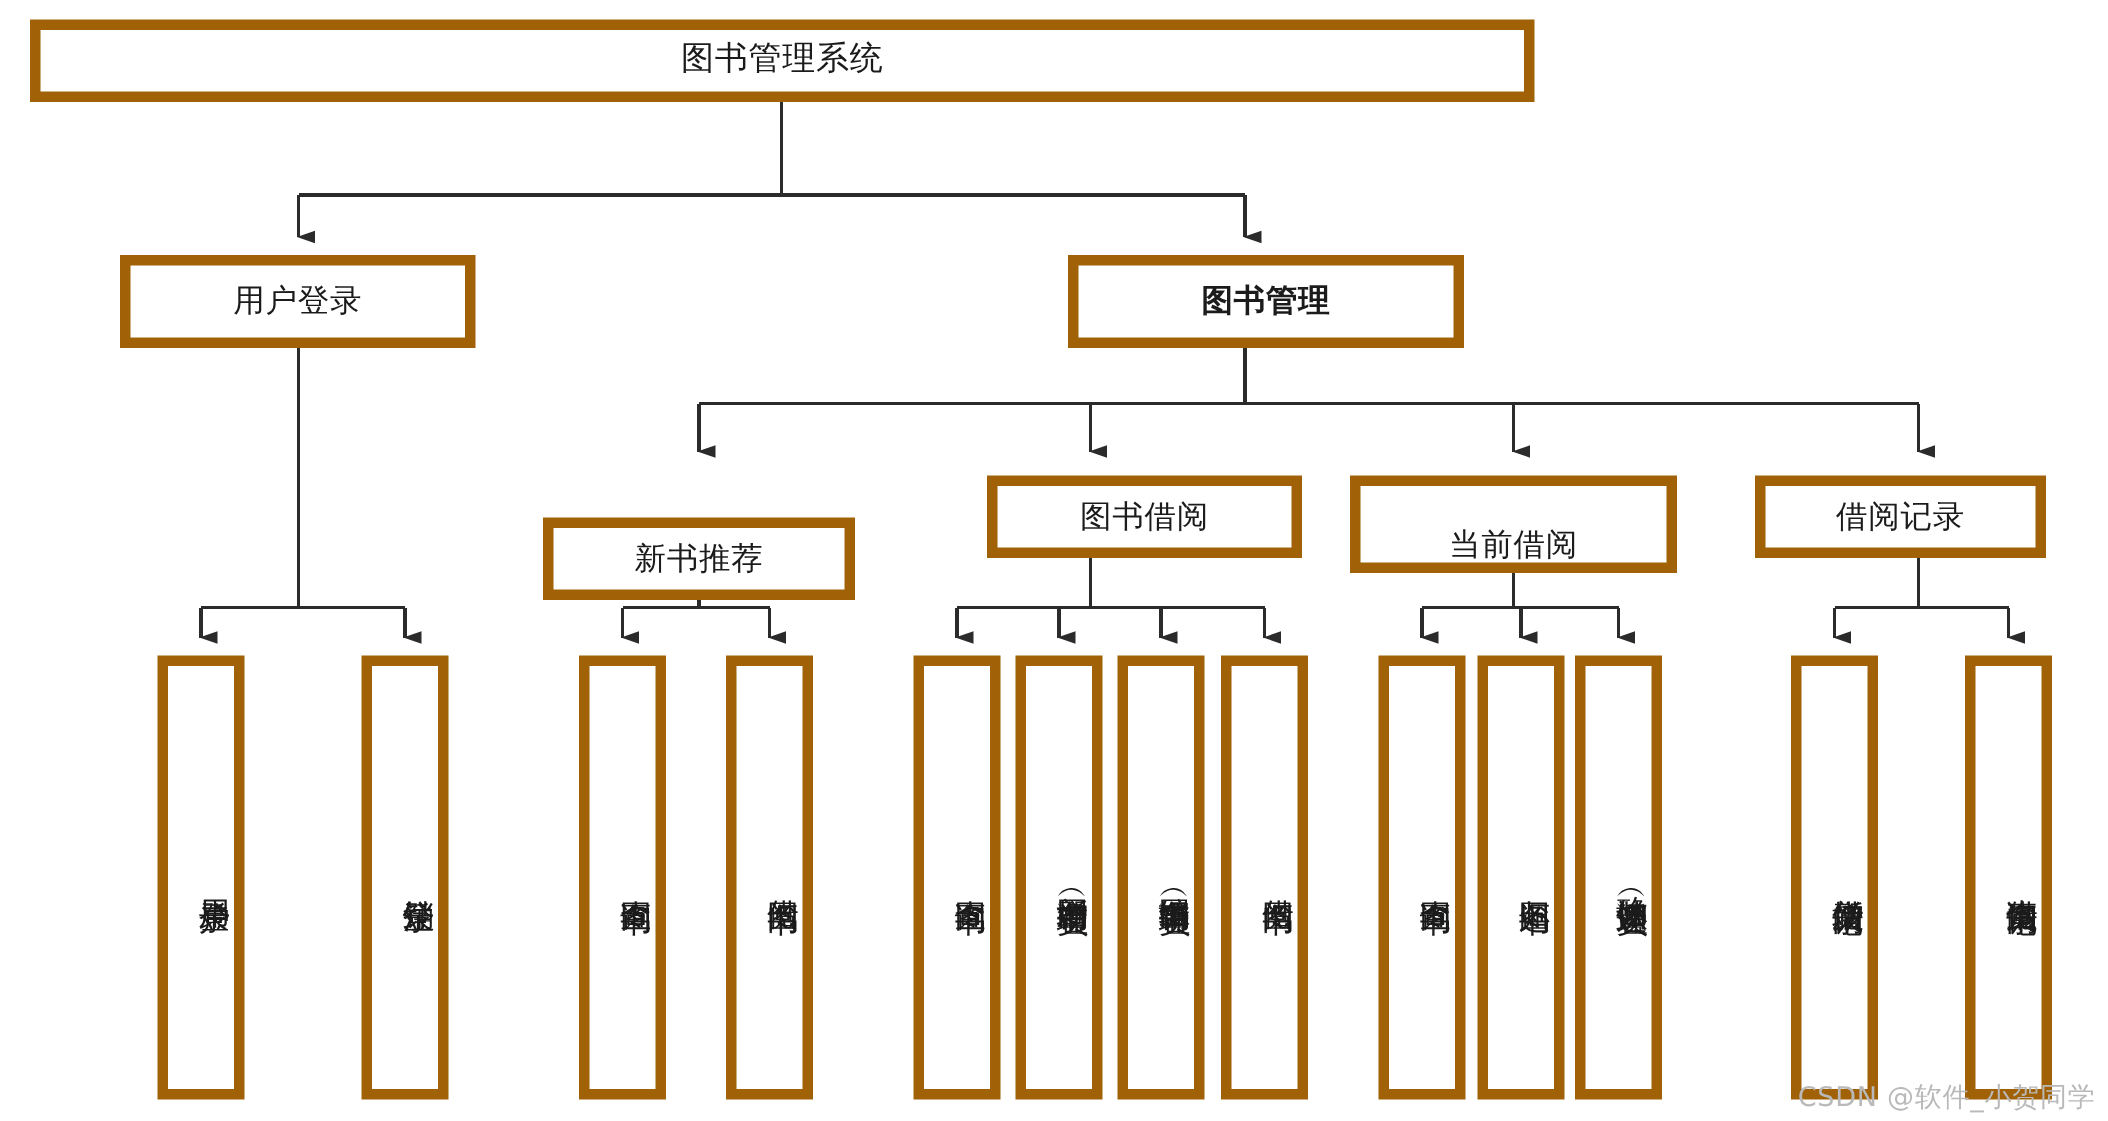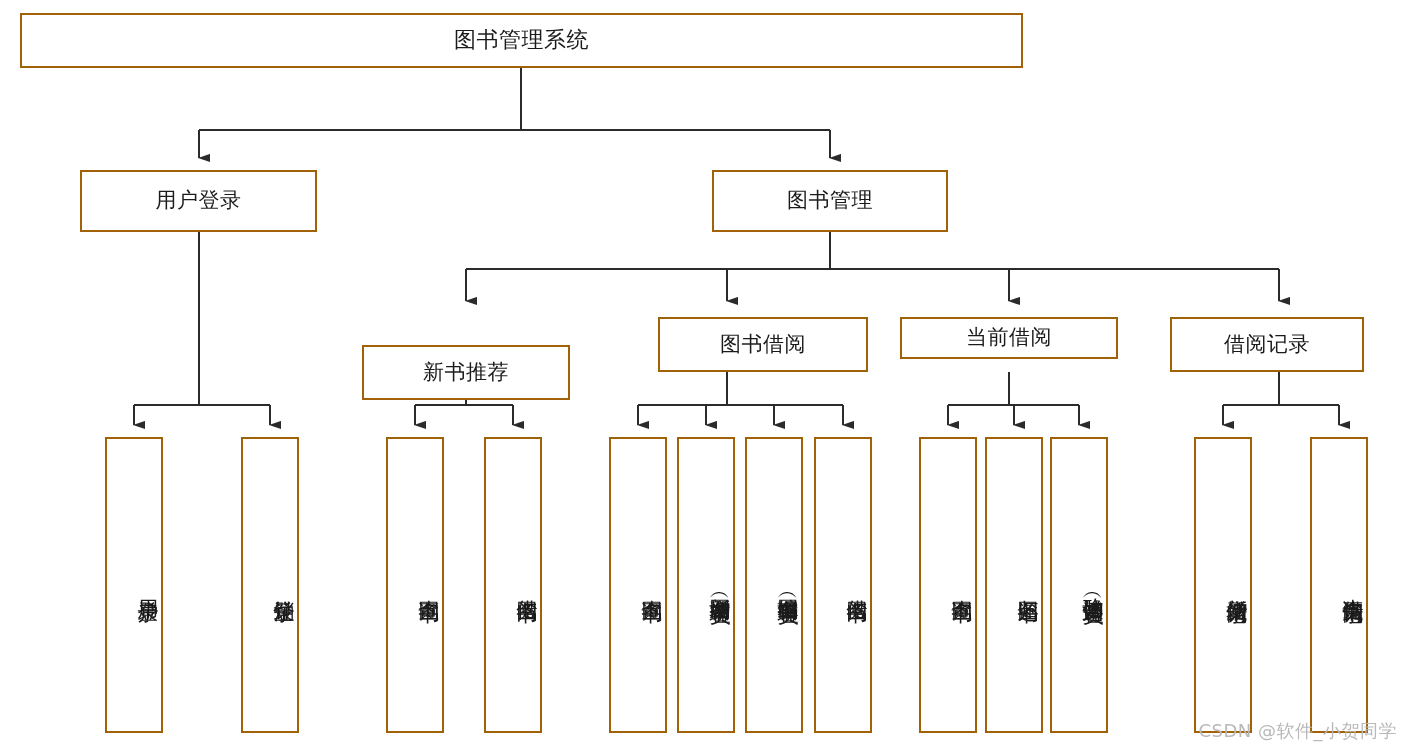--- a/index.html
+++ b/index.html
@@ -24,21 +24,21 @@
     position: absolute;
     left: 0;
     top: 0;
     width: 1405px;
     height: 747px;
     pointer-events: none;
   }
   .node {
     position: absolute;
     box-sizing: border-box;
-    border: 2px solid #a16207;
+    border: 7px solid #a16207;
     background: #ffffff;
     display: flex;
     align-items: center;
     justify-content: center;
     color: #1b1b1b;
   }
   .node.horiz {
     font-size: 21px;
     letter-spacing: 0.5px;
     line-height: 1.1;
@@ -128,31 +128,31 @@
     </g>
   </svg>
 
   <div class="node horiz root" style="left:20px; top:13px; width:1003px; height:55px;">
     <span>图书管理系统</span>
   </div>
 
   <div class="node horiz" style="left:80px; top:170px; width:237px; height:62px;">
     <span>用户登录</span>
   </div>
-  <div class="node horiz" style="left:712px; top:170px; width:236px; height:62px;">
+  <div class="node horiz" style="left:712px; top:170px; width:264px; height:62px;font-weight:bold;">
     <span>图书管理</span>
   </div>
 
   <div class="node horiz" style="left:362px; top:317px; width:208px; height:55px;margin-top:28px;">
     <span>新书推荐</span>
   </div>
   <div class="node horiz" style="left:622px; top:317px; width:210px; height:55px;margin-left:36px;">
     <span>图书借阅</span>
   </div>
-  <div class="node horiz" style="left:900px; top:317px; width:218px; height:42px;">
+  <div class="node horiz" style="left:900px; top:317px; width:218px; height:65px;align-items:flex-end;">
     <span>当前借阅</span>
   </div>
   <div class="node horiz" style="left:1170px; top:317px; width:194px; height:55px;">
     <span>借阅记录</span>
   </div>
 
   <div class="node vert" style="left:105px; top:437px; width:58px; height:296px;">
     <span class="vtxt">用户登录</span>
   </div>
   <div class="node vert" style="left:241px; top:437px; width:58px; height:296px;">

